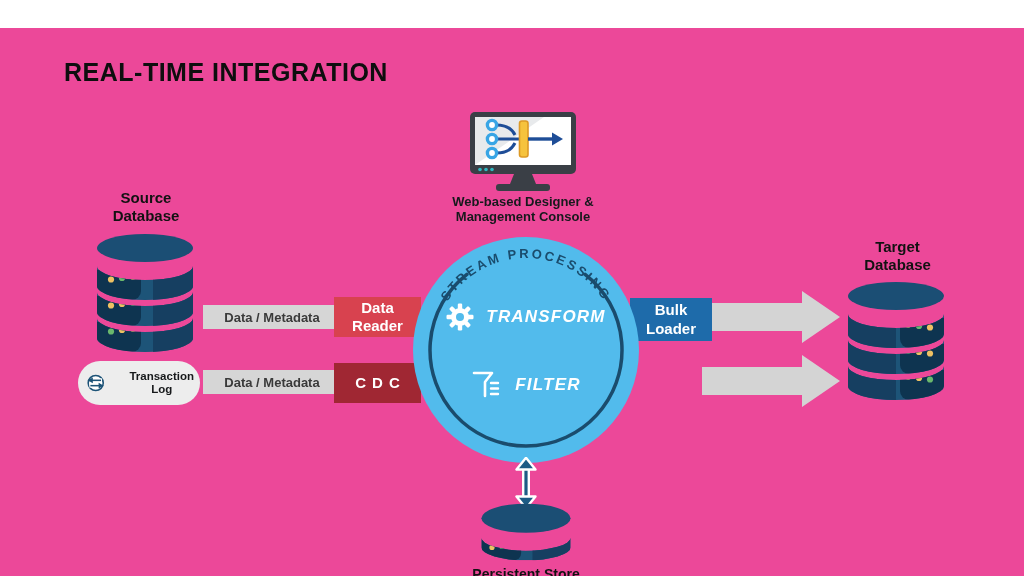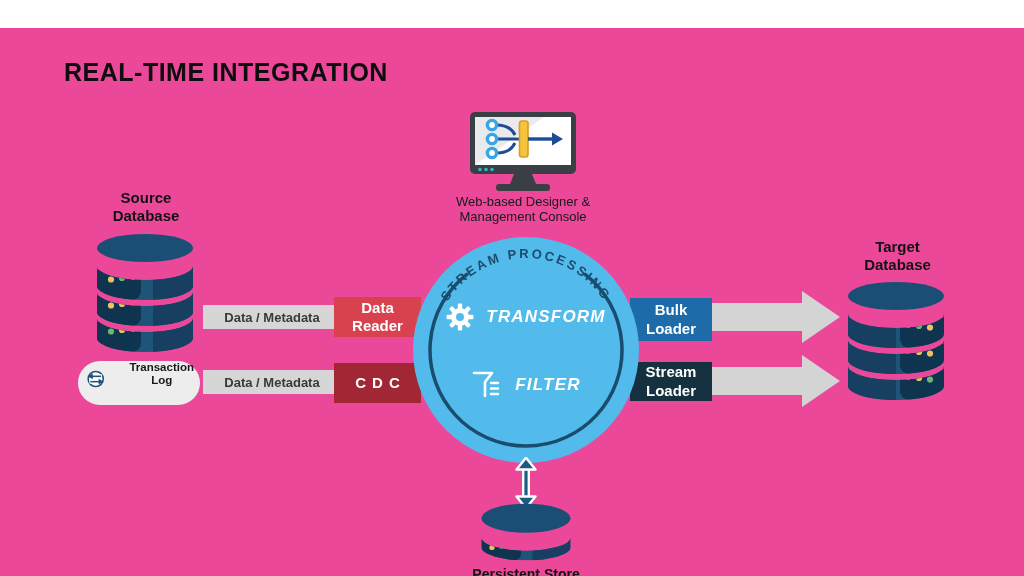--- a/index.html
+++ b/index.html
@@ -1,25 +1,25 @@
 <!DOCTYPE html>
 <html><head>
 <meta charset="utf-8">
 <style>
   html,body{margin:0;padding:0;background:#ffffff;}
   .canvas{position:relative;width:1024px;height:576px;background:#ec4899;overflow:hidden;
           font-family:"Liberation Sans", sans-serif;margin-top:28px;}
   .abs{position:absolute;}
   .title{left:64px;top:30px;font-size:25px;font-weight:800;letter-spacing:.5px;color:#0e0e0e;}
   .db-label{font-size:15px;line-height:1.2;font-weight:800;color:#121212;text-align:center;}
-  .caption{left:423px;top:166px;width:200px;font-size:13px;line-height:1.18;font-weight:400;color:#16191c;text-align:center;}
+  .caption{left:423px;top:166px;width:200px;font-size:13px;line-height:1.18;font-weight:700;color:#16191c;text-align:center;}
   .gray-bar{background:#d6d6d6;display:flex;align-items:center;justify-content:center;
             font-size:13px;font-weight:700;color:#3a3a3a;}
   .pill{left:78px;top:333px;width:122px;height:44px;background:#ededed;border-radius:22px;
-        display:flex;align-items:flex-start;gap:24px;padding-left:8px;box-sizing:border-box;}
+        display:flex;align-items:center;gap:24px;padding-left:8px;box-sizing:border-box;}
   .pill-label{font-size:11.5px;line-height:1.15;font-weight:800;color:#17191b;text-align:center;flex:1;padding-right:6px;}
   .box{display:flex;align-items:center;justify-content:center;text-align:center;color:#ffffff;
        font-size:15px;line-height:1.22;font-weight:800;}
   .box-red{left:334px;top:269px;width:87px;height:40px;background:#d8424f;}
   .box-darkred{left:334px;top:335px;width:87px;height:40px;background:#a02733;letter-spacing:6px;padding-left:6px;box-sizing:border-box;}
   .box-blue{left:630px;top:270px;width:82px;height:43px;background:#1e6baa;}
   .box-navy{left:630px;top:334px;width:82px;height:39px;background:#15313f;}
   .proc-row{left:413px;width:226px;display:flex;align-items:center;justify-content:center;gap:12px;color:#fff;}
   .proc-text{font-size:17px;font-weight:800;font-style:italic;letter-spacing:1.2px;}
   .store-label{left:436px;top:538px;width:180px;text-align:center;font-size:14px;font-weight:800;color:#121212;}
@@ -122,23 +122,20 @@
 
   <div class="abs box box-red">
     <span>Data Reader</span>
   </div>
   <div class="abs box box-darkred">
     <span>CDC</span>
   </div>
   <div class="abs box box-blue">
     <span>Bulk Loader</span>
   </div>
-  <div class="abs box box-navy">
-    <span>Stream Loader</span>
-  </div>
 
   <svg class="abs" style="left:396px;top:192px;" width="260" height="260" viewBox="0 0 260 260">
     <circle cx="130" cy="130" r="113" fill="#52bbec"></circle>
     <path d="M70.9,54.4 A96,96 0 1 0 189.1,54.4" fill="none" stroke="#1a4c6d" stroke-width="3.5" stroke-linecap="round"></path>
     <defs>
       <path id="ringTextPath" d="M50.3,84 A92,92 0 0 1 209.7,84"></path>
     </defs>
     <text font-size="13" font-weight="bold" letter-spacing="2.5" fill="#1a4c6d" font-family="Liberation Sans, sans-serif">
       <textPath href="#ringTextPath" startOffset="50%" text-anchor="middle">STREAM PROCESSING</textPath>
     </text>

